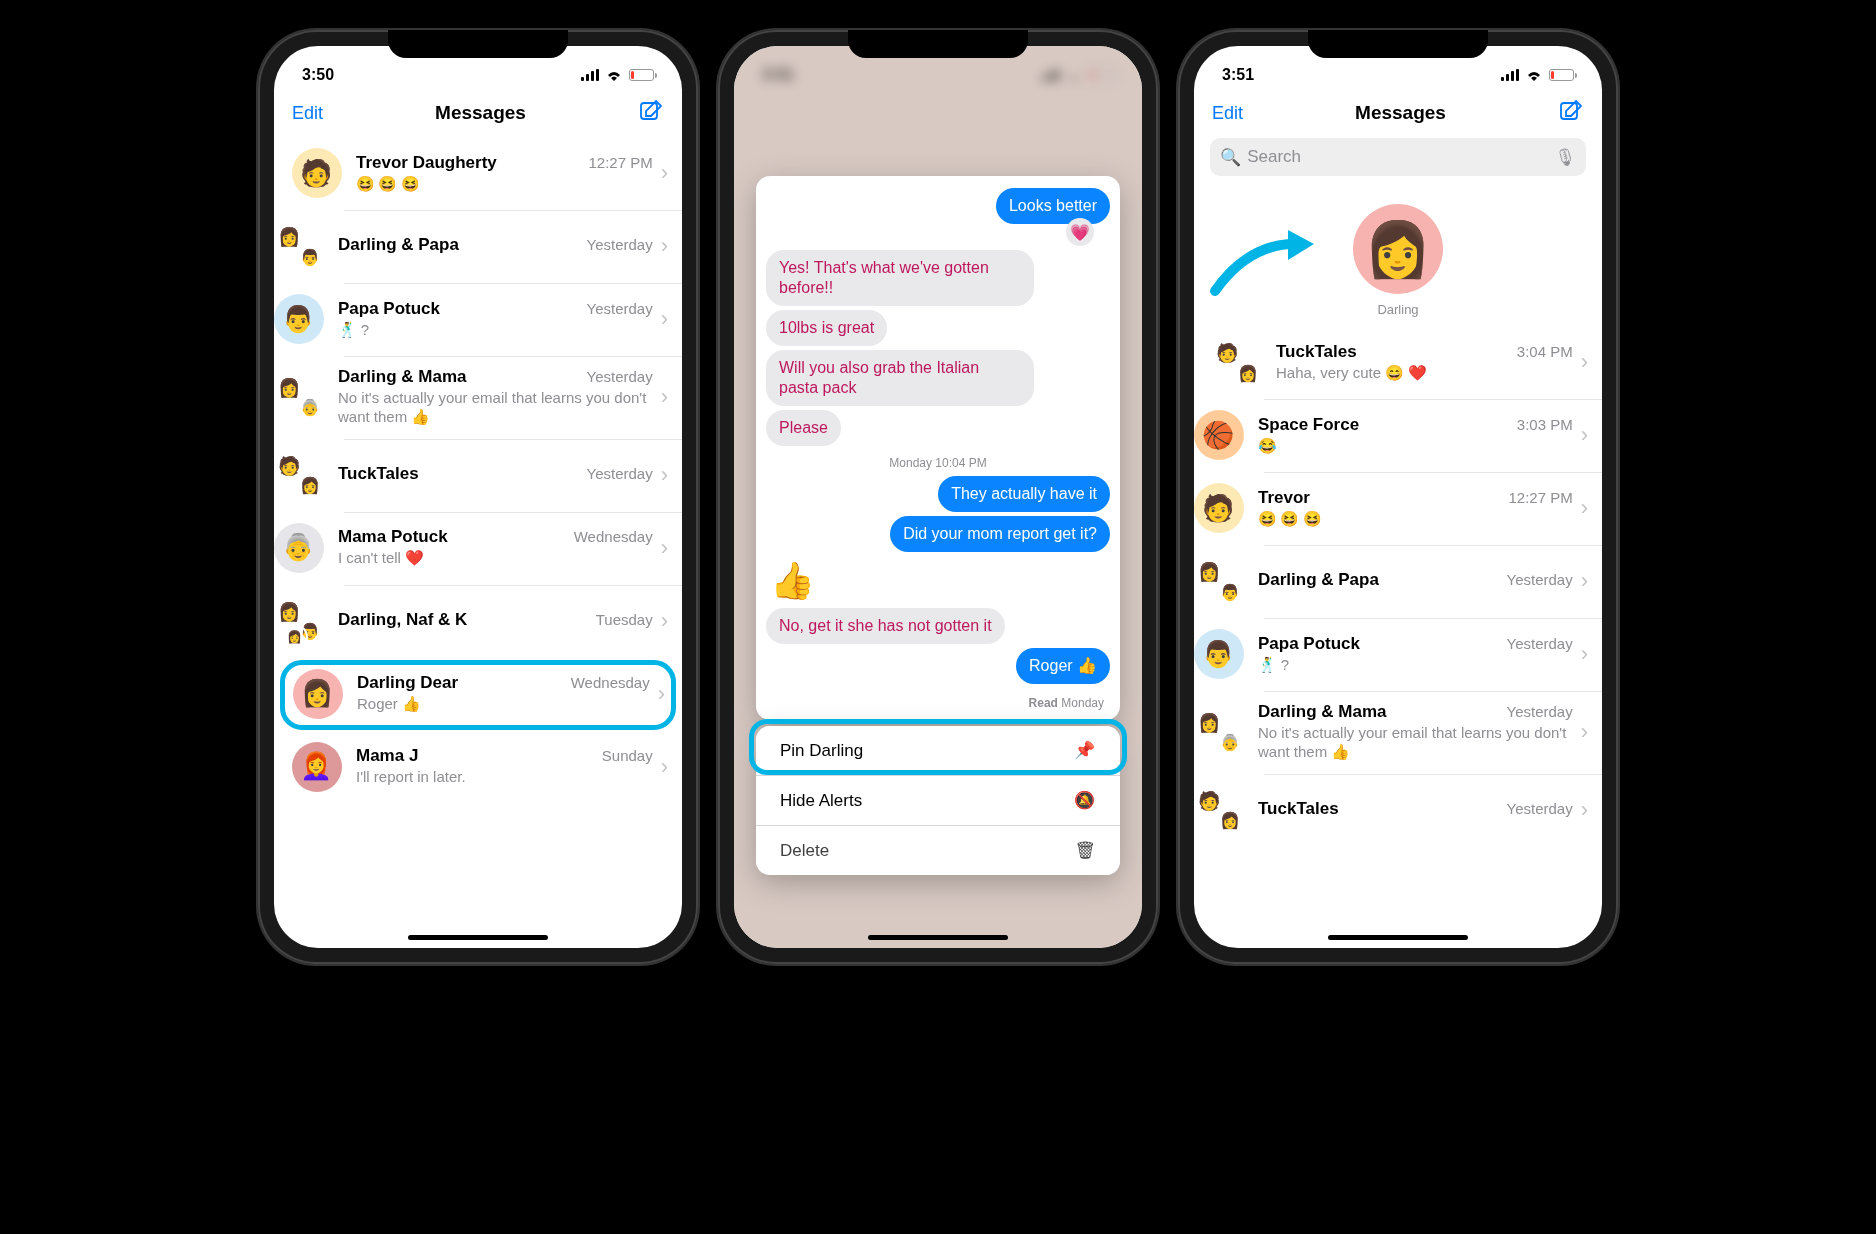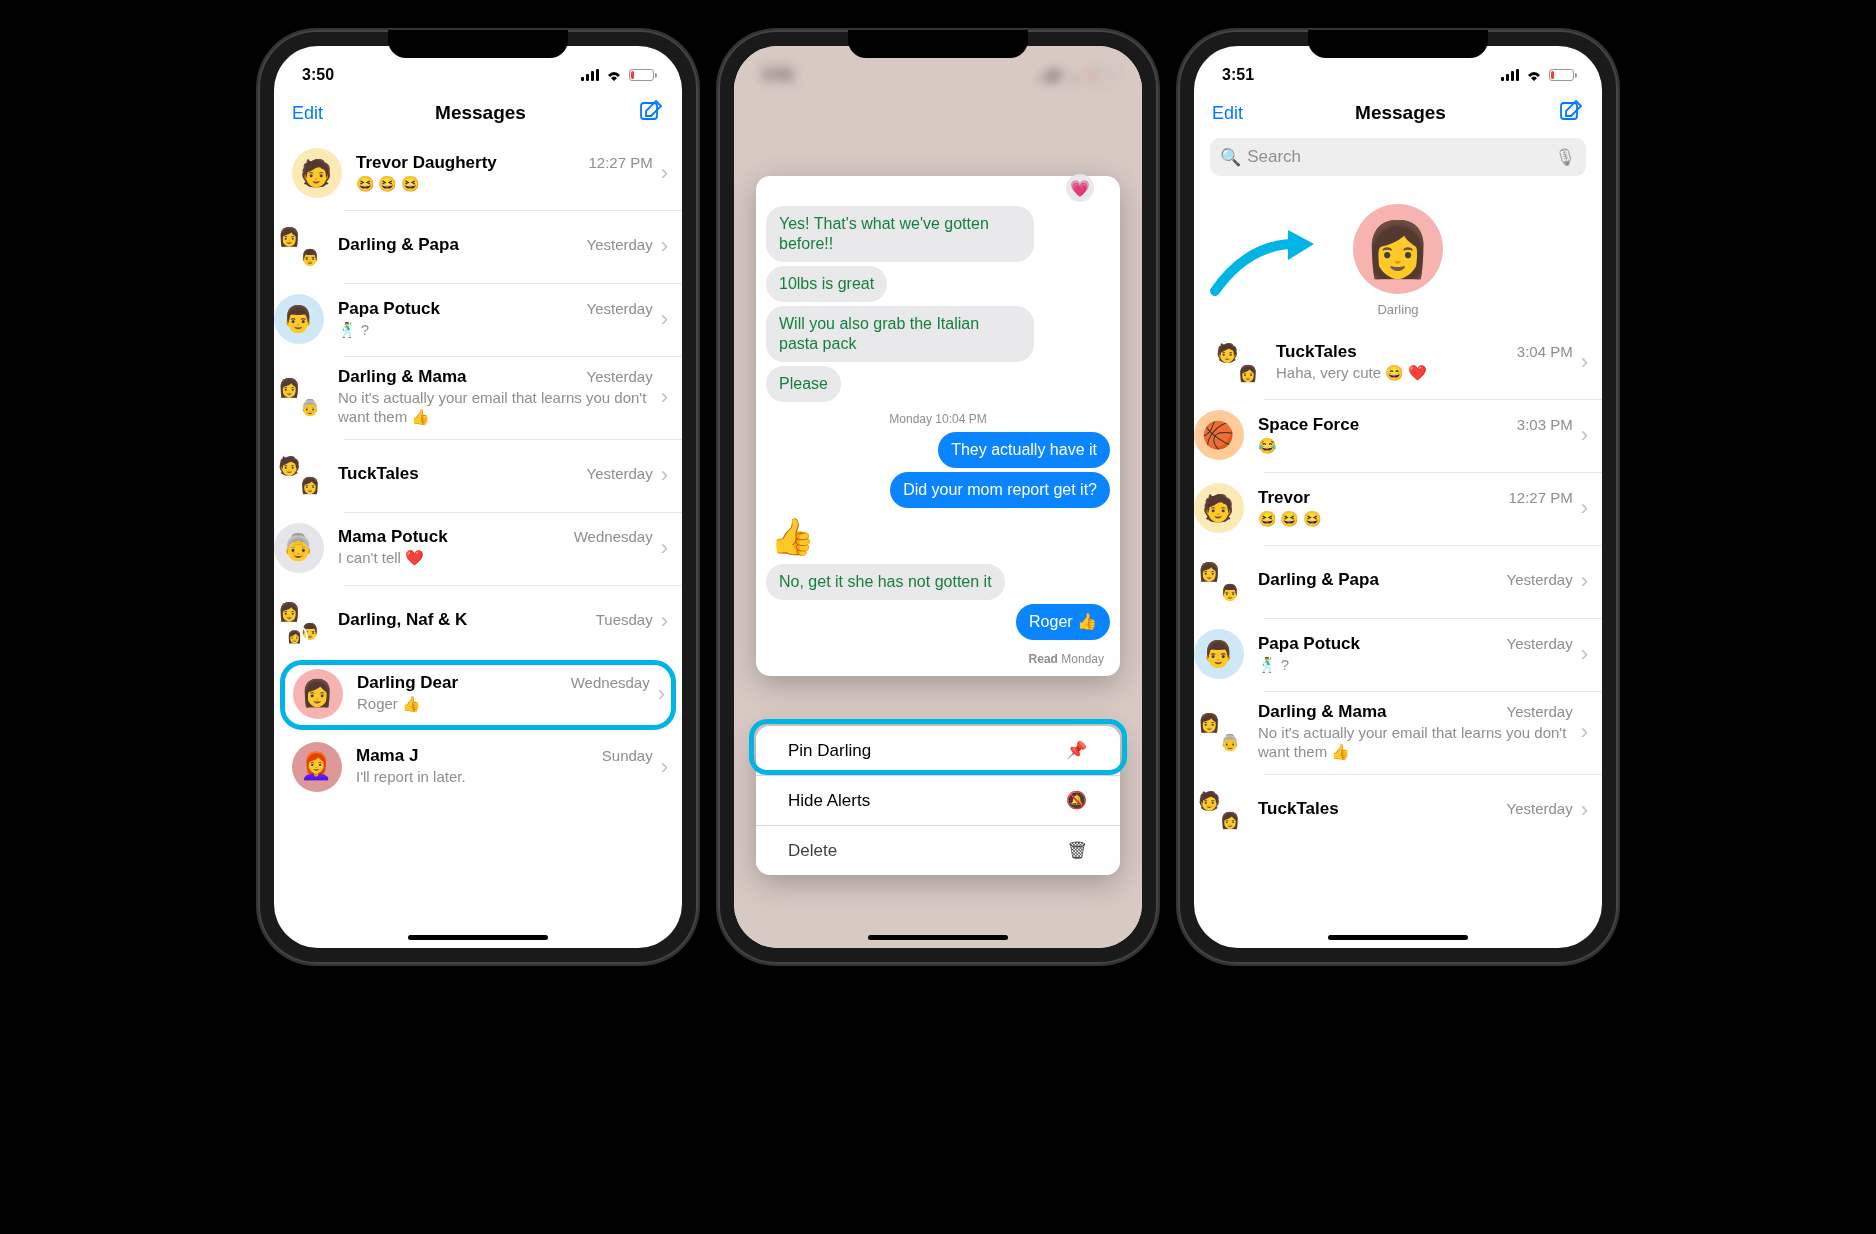--- a/index.html
+++ b/index.html
@@ -132,40 +132,40 @@
     background:#fff; border-radius:14px;
     padding: 8px 10px 10px 10px;
     box-shadow: 0 8px 30px rgba(0,0,0,0.25);
   }
   .bubble-row { display:flex; margin:4px 0; }
   .bubble-row.sent { justify-content:flex-end; }
   .bubble {
     padding:8px 13px; border-radius:18px; font-size:16px; max-width:78%;
     line-height:1.25;
   }
-  .bubble.recv { background:#e9e9eb; color:#15803d; }
+  .bubble.recv { background:#e9e9eb; color:#be185d; }
   .bubble.sent { background:#0a84ff; color:#fff; }
   .tapback {
     position:absolute; top:-10px; right:16px;
     background:#e9e9eb; border-radius:50%;
     width:28px; height:28px;
     display:flex; align-items:center; justify-content:center;
   }
   .timestamp-line { text-align:center; font-size:12px; color:#8e8e93; margin:10px 0 6px; }
   .read-receipt { text-align:right; font-size:12px; color:#8e8e93; margin-top:12px; padding-right:6px; }
   .thumbs { font-size:36px; padding:4px 0 2px 4px; }
   .context-menu {
     position:absolute; left:22px; right:22px; top:680px;
     background:#f2f2f7; border-radius:14px;
     overflow:hidden;
     box-shadow: 0 8px 30px rgba(0,0,0,0.25);
   }
   .menu-item {
     display:flex; justify-content:space-between; align-items:center;
-    padding:14px 32px; font-size:17px;
+    padding:14px 24px; font-size:17px;
     background:#fff;
   }
   .menu-item + .menu-item { border-top:0.5px solid #d6d6da; }
   .menu-item.delete { color:#404040; }
   .menu-highlight {
     position:absolute; left:15px; right:15px; top:673px;
     height:56px;
     border:5px solid #00b4e5; border-radius:18px;
     z-index:50; pointer-events:none;
   }
@@ -366,20 +366,23 @@
           </div>
         </div>
         <div class="navbar">
             <span>&nbsp;</span>
             <span class="nav-title">&nbsp;</span>
             <span>&nbsp;</span>
           </div>
       </div>
 
       <div class="preview-card">
+        <div class="bubble-row sent" style="position:relative;">
+          <div class="bubble sent">Looks better</div>
+        </div>
         <div style="position:relative; height:18px;">
           <div class="tapback">💗</div>
         </div>
         <div class="bubble-row">
             <div class="bubble recv">Yes! That's what we've gotten before!!</div>
           </div>
         <div class="bubble-row">
             <div class="bubble recv">10lbs is great</div>
           </div>
         <div class="bubble-row">

